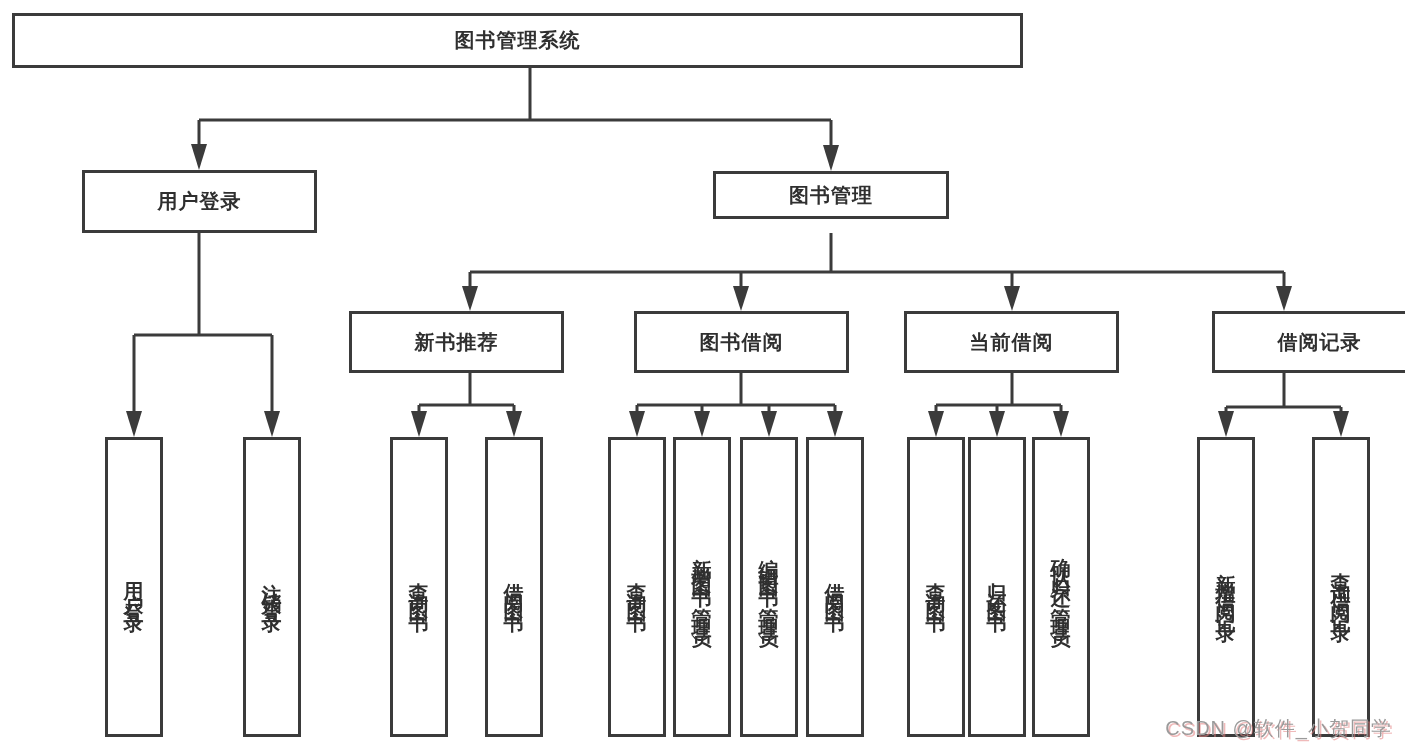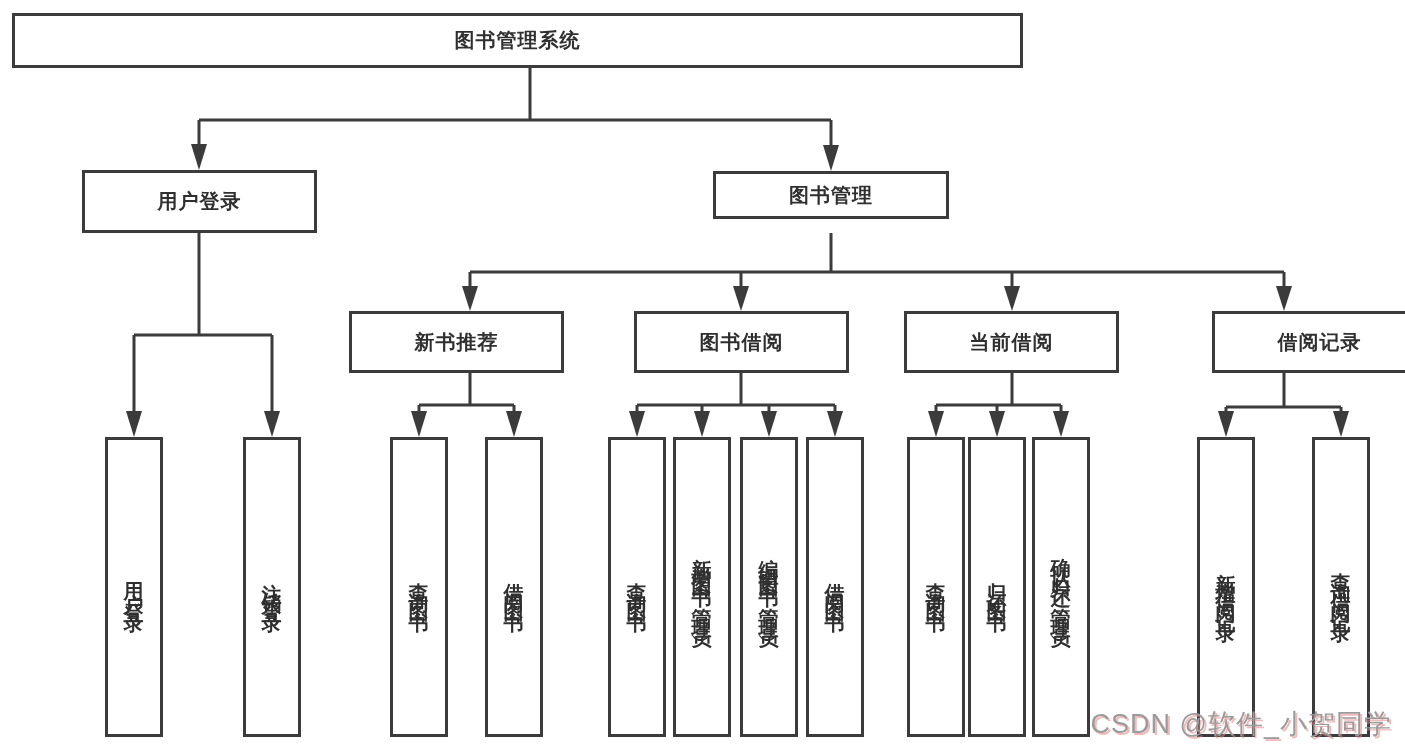--- a/index.html
+++ b/index.html
@@ -37,21 +37,21 @@
     text-orientation: upright;
     letter-spacing: 10px;
     line-height: 1;
     font-size: 20px;
     white-space: nowrap;
   }
   .watermark {
     position: absolute;
     right: 13px;
     bottom: 5px;
-    font-size: 27px;
+    font-size: 20px;
     color: #9b9b9b;
     text-shadow: 2px 2px 0 rgba(228, 130, 130, 0.55);
     z-index: 3;
     letter-spacing: 1px;
   }
   .wires path { stroke: #3b3b3b; stroke-width: 3; fill: none; }
   .wires polygon { fill: #3b3b3b; stroke: none; }
 </style>
 </head>
 <body>

